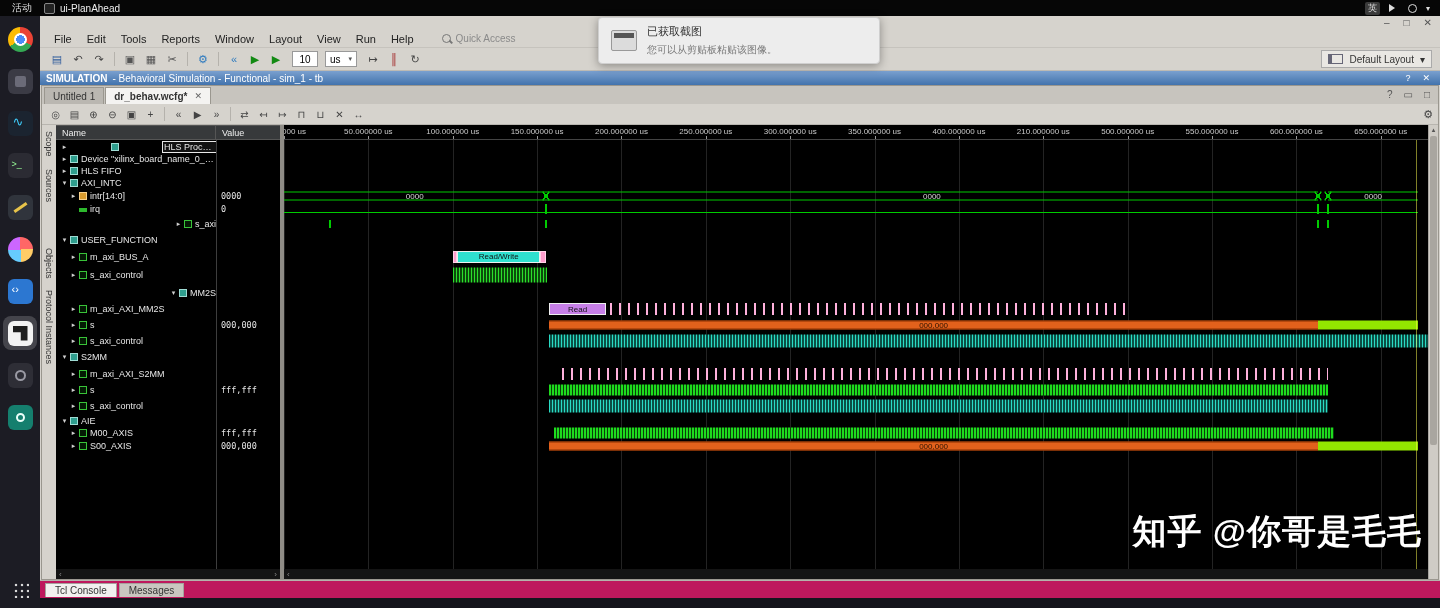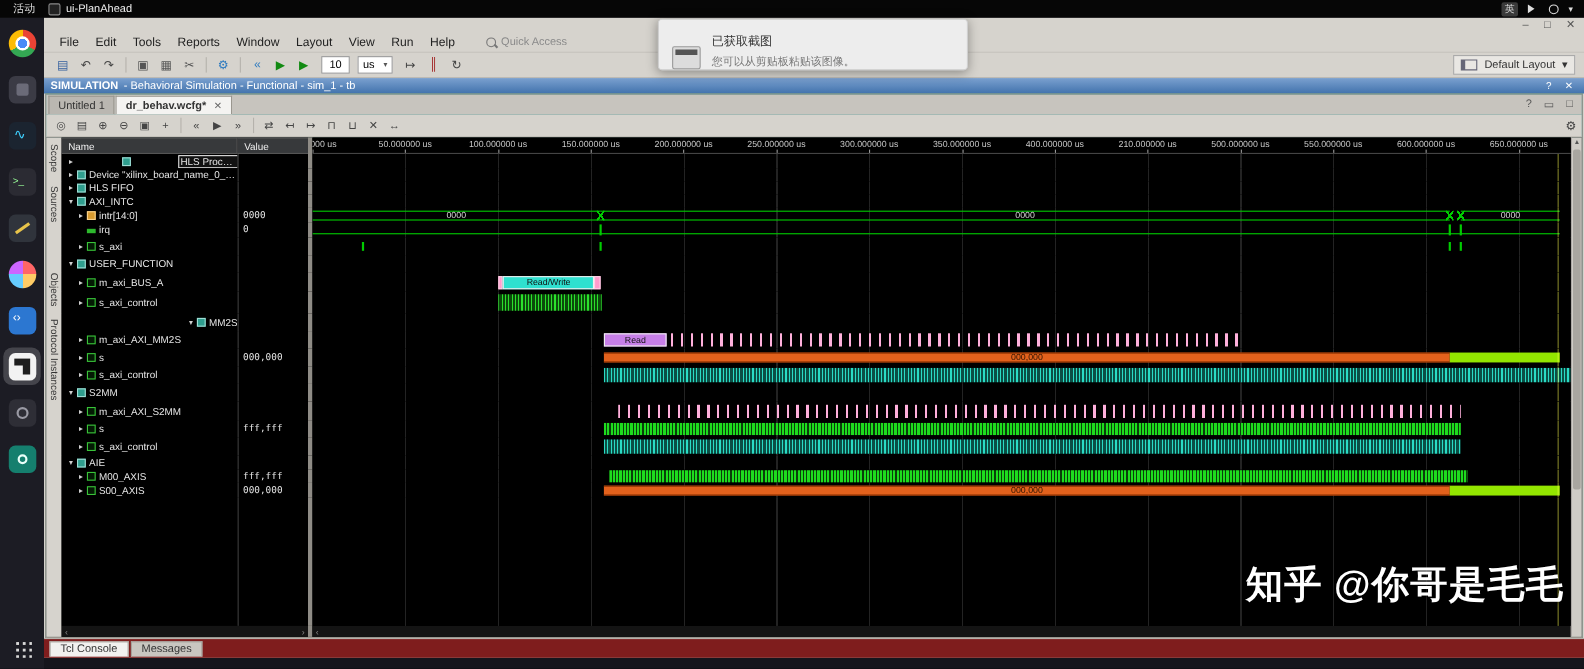--- a/index.html
+++ b/index.html
@@ -133,26 +133,26 @@
 
   .hscrollrow{display:flex;height:10px;flex:none;}
   .hs-nameval{width:224px;flex:none;background:#141414;display:flex;align-items:center;justify-content:space-between;color:#888;font-size:8px;padding:0 3px;box-sizing:border-box;}
   .hs-wave{flex:1;background:#141414;color:#888;font-size:8px;display:flex;align-items:center;padding-left:3px;}
   .vscroll{width:9px;background:#cfccc6;border-left:1px solid #a8a5a0;display:flex;flex-direction:column;align-items:center;flex:none;}
   .vs-arrow{font-size:7px;color:#555;line-height:9px;}
   .vs-thumb{width:7px;height:68%;background:#a9a6a0;border-radius:2px;margin-top:2px;}
 
   .watermark{position:absolute;right:16px;bottom:24px;color:#fff;font-size:34px;font-weight:bold;letter-spacing:1px;text-shadow:0 1px 4px rgba(0,0,0,.65);z-index:30;pointer-events:none;}
 
-  .bottomtabs{height:17px;background:#7f1d1d;display:flex;align-items:center;padding-left:5px;gap:2px;border-top:1px solid #b5b2ac;flex:none;}
+  .bottomtabs{height:17px;background:#be185d;display:flex;align-items:center;padding-left:5px;gap:2px;border-top:1px solid #b5b2ac;flex:none;}
   .btab{font-size:10px;color:#333;padding:1px 9px;background:#c9c6c0;border:1px solid #a5a29c;border-bottom:none;}
   .btab.active{background:#f2f1ef;}
 
   
-  .notification{position:absolute;left:598px;top:17px;width:282px;height:47px;background:#ededed;border:1px solid #cfcfcf;border-radius:4px;box-shadow:0 2px 10px rgba(0,0,0,.35);display:flex;align-items:flex-end;gap:10px;padding:0 12px;box-sizing:border-box;z-index:60;}
+  .notification{position:absolute;left:598px;top:17px;width:282px;height:47px;background:#ededed;border:1px solid #cfcfcf;border-radius:4px;box-shadow:0 2px 10px rgba(0,0,0,.35);display:flex;align-items:center;gap:10px;padding:0 12px;box-sizing:border-box;z-index:60;}
   .notif-icon{width:24px;height:19px;border:1px solid #999;border-radius:2px;background:#dcdcdc;position:relative;flex:none;}
   .notif-icon::after{content:"";position:absolute;left:2px;top:2px;right:2px;height:5px;background:#555;}
   .notif-title{font-size:11px;color:#333;}
   .notif-body{font-size:10px;color:#777;margin-top:4px;}
 </style>
 </head>
 <body>
 
 <div class="screen">
 
@@ -432,21 +432,21 @@
               <div class="c-split"></div>
               <div class="c-wave grid">
                 <div class="seg-low" style="left: 0%; width: 99.115%;"></div>
                 <div class="seg-pulse" style="left: 22.8614%;"></div>
                 <div class="seg-pulse" style="left: 90.413%;"></div>
                 <div class="seg-pulse" style="left: 91.2979%;"></div>
                 <div class="wcur" style="left: 98.9828%;"></div>
               </div>
             </div>
             <div class="srow" style="height: 16px;">
-              <div class="c-name" style="padding-left: 13px;">
+              <div class="c-name" style="padding-left: 13px; justify-content: flex-end;">
                 <span class="arr">▸</span>
                 <span class="tico tico-bus"></span>
                 <span class="sig-label">s_axi</span>
               </div>
               <div class="c-val"></div>
               <div class="c-split"></div>
               <div class="c-wave grid">
                 <div class="seg-tick" style="left: 3.9823%;"></div>
                 <div class="seg-tick" style="left: 22.8614%;"></div>
                 <div class="seg-tick" style="left: 90.413%;"></div>

